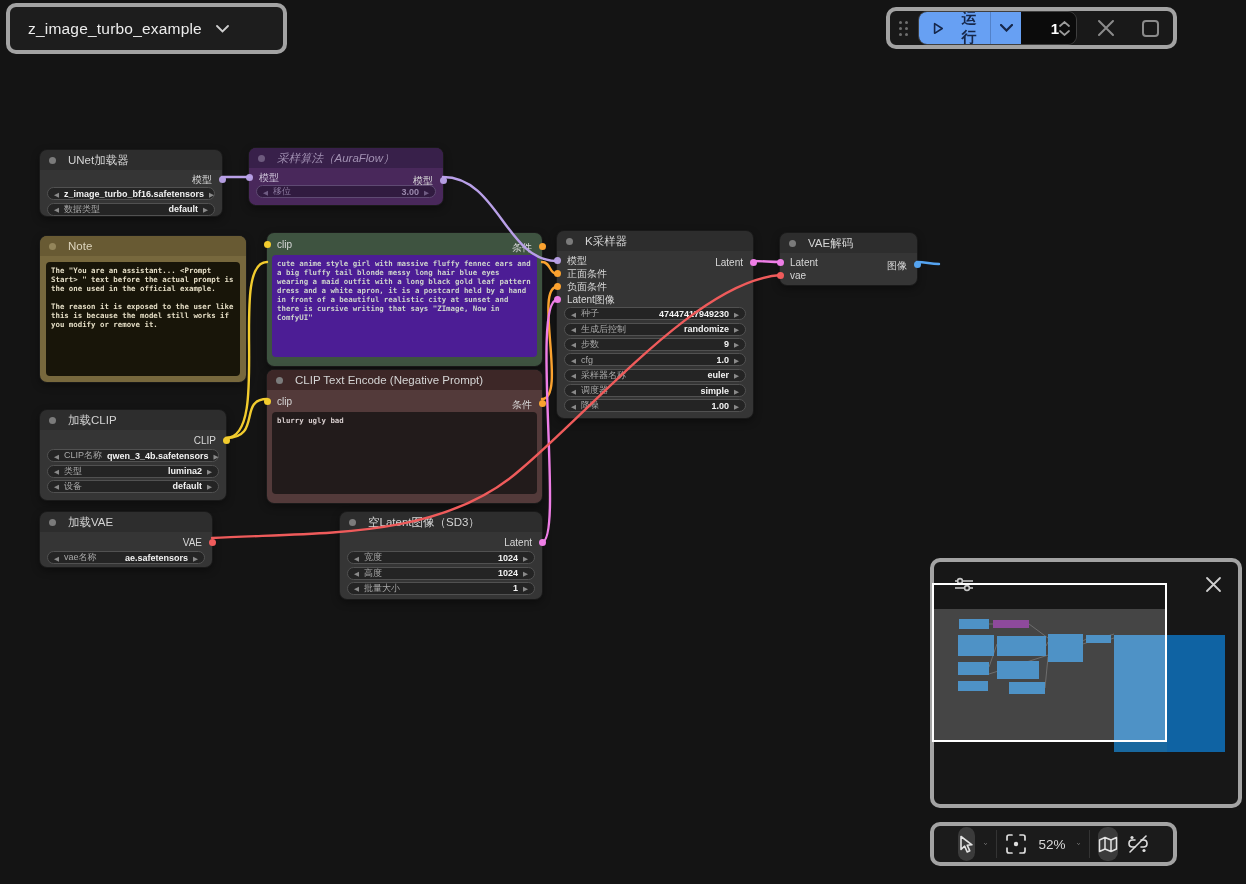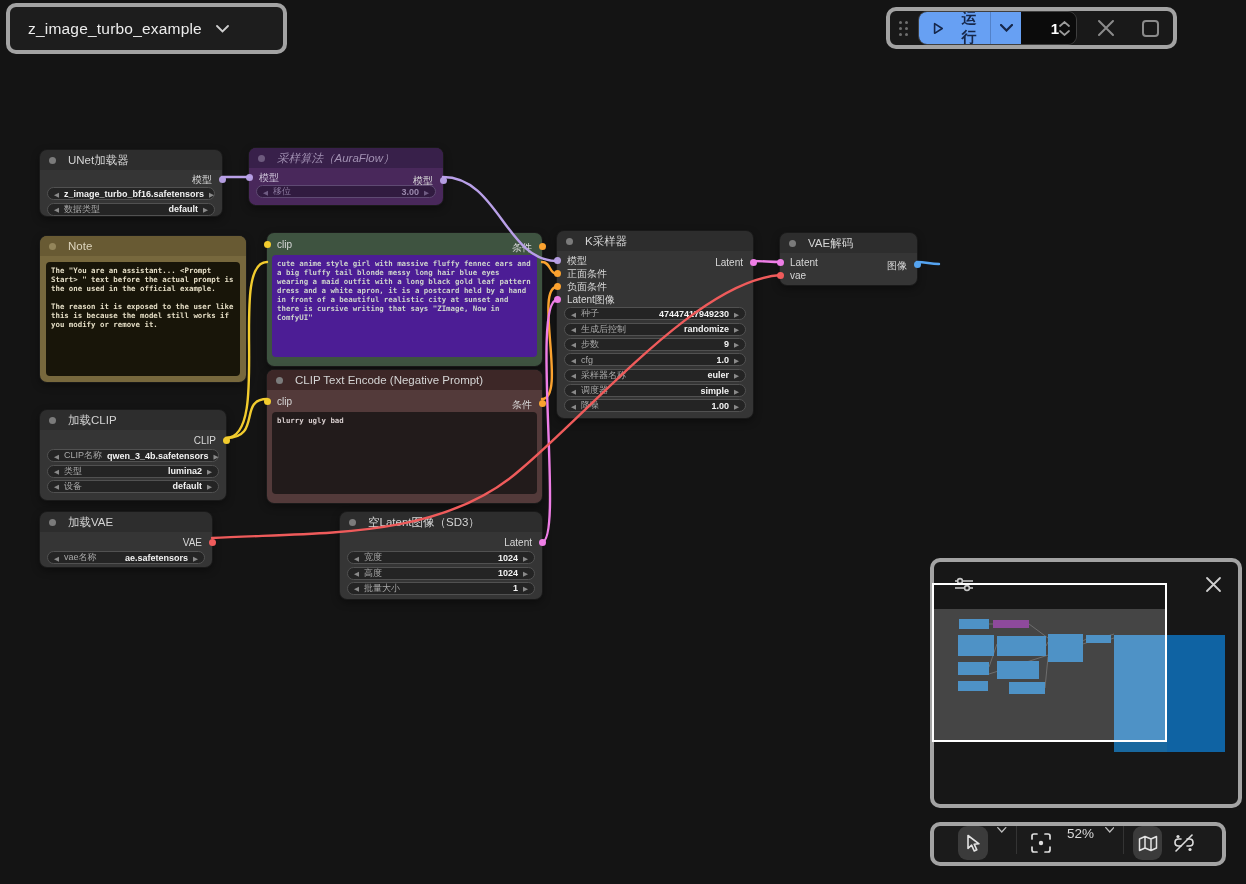--- a/index.html
+++ b/index.html
@@ -82,22 +82,22 @@
 
   
   #minimap { left:930px; top:558px; width:312px; height:250px; background:#171717; }
   #minimap .mm-gray { position:absolute; left:0; top:47px; width:232px; height:133px; background:#454545; }
   .blob { position:absolute; }
   #mm-view { position:absolute; left:-2px; top:21px; width:235px; height:159px; border:2.5px solid #ffffff; }
   #mm-sliders { position:absolute; left:20px; top:14px; }
   #mm-close { position:absolute; right:16px; top:14px; }
 
   
-  #bottombar { left:930px; top:822px; width:296px; height:44px; background:#1b1b1b; display:flex;
-               padding:0 24px; gap:9px; }
+  #bottombar { left:930px; top:822px; width:247px; height:44px; background:#1b1b1b; display:flex;
+               align-items:center; padding:0 24px; gap:9px; }
   .tool-btn { width:38px; height:34px; border-radius:9px; display:flex; align-items:center; justify-content:center; cursor:pointer; }
   .tool-btn.active { background:#3b3b3b; }
   .vdiv { width:1px; height:28px; background:#343434; }
   .zoom-label { color:#d9d9d9; font-size:13.5px; padding:0 2px; }
 </style>
 </head>
 <body>
 
 <div id="stage">
 

